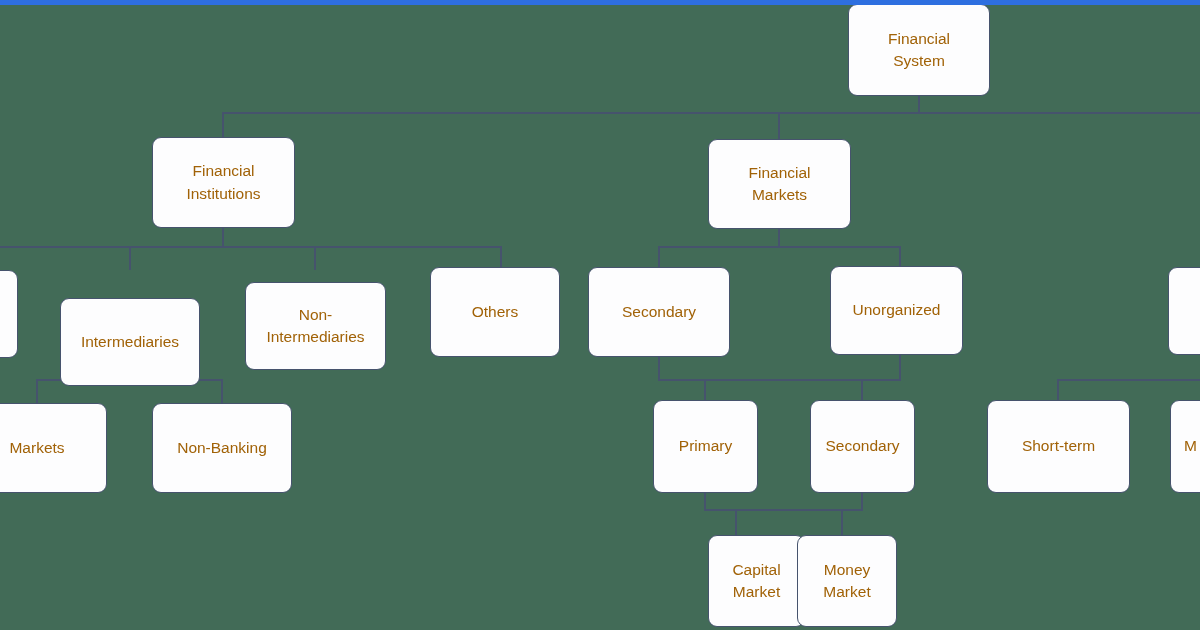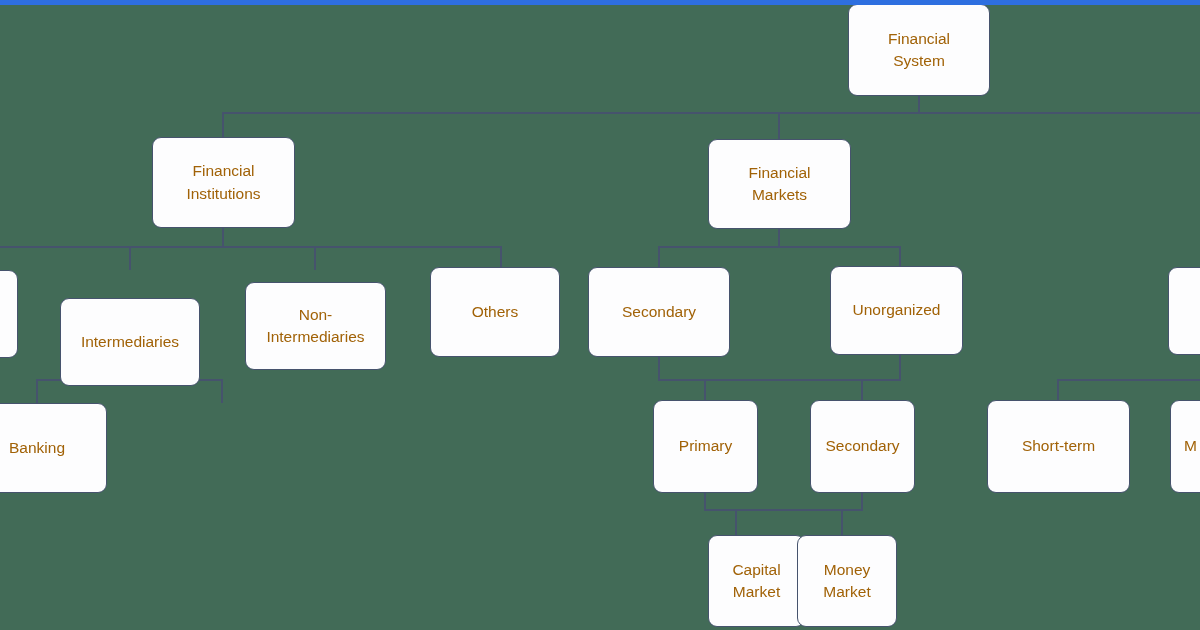--- a/index.html
+++ b/index.html
@@ -113,23 +113,26 @@
 
   <div class="node" style="left:830px;top:266px;width:133px;height:89px;">
     <span>Unorganized</span>
   </div>
 
   <div class="node" style="left:1168px;top:267px;width:143px;height:88px;">
     <span></span>
   </div>
 
   <div class="node" style="left:-33px;top:403px;width:140px;height:90px;">
-    <span>Banking</span>
+    <span>Markets</span>
   </div>
 
+  <div class="node" style="left:152px;top:403px;width:140px;height:90px;">
+    <span>Non-Banking</span>
+  </div>
 
   <div class="node small" style="left:653px;top:400px;width:105px;height:93px;">
     <span>Primary</span>
   </div>
 
   <div class="node" style="left:987px;top:400px;width:143px;height:93px;">
     <span>Short-term</span>
   </div>
 
   <div class="node small" style="left:810px;top:400px;width:105px;height:93px;">

